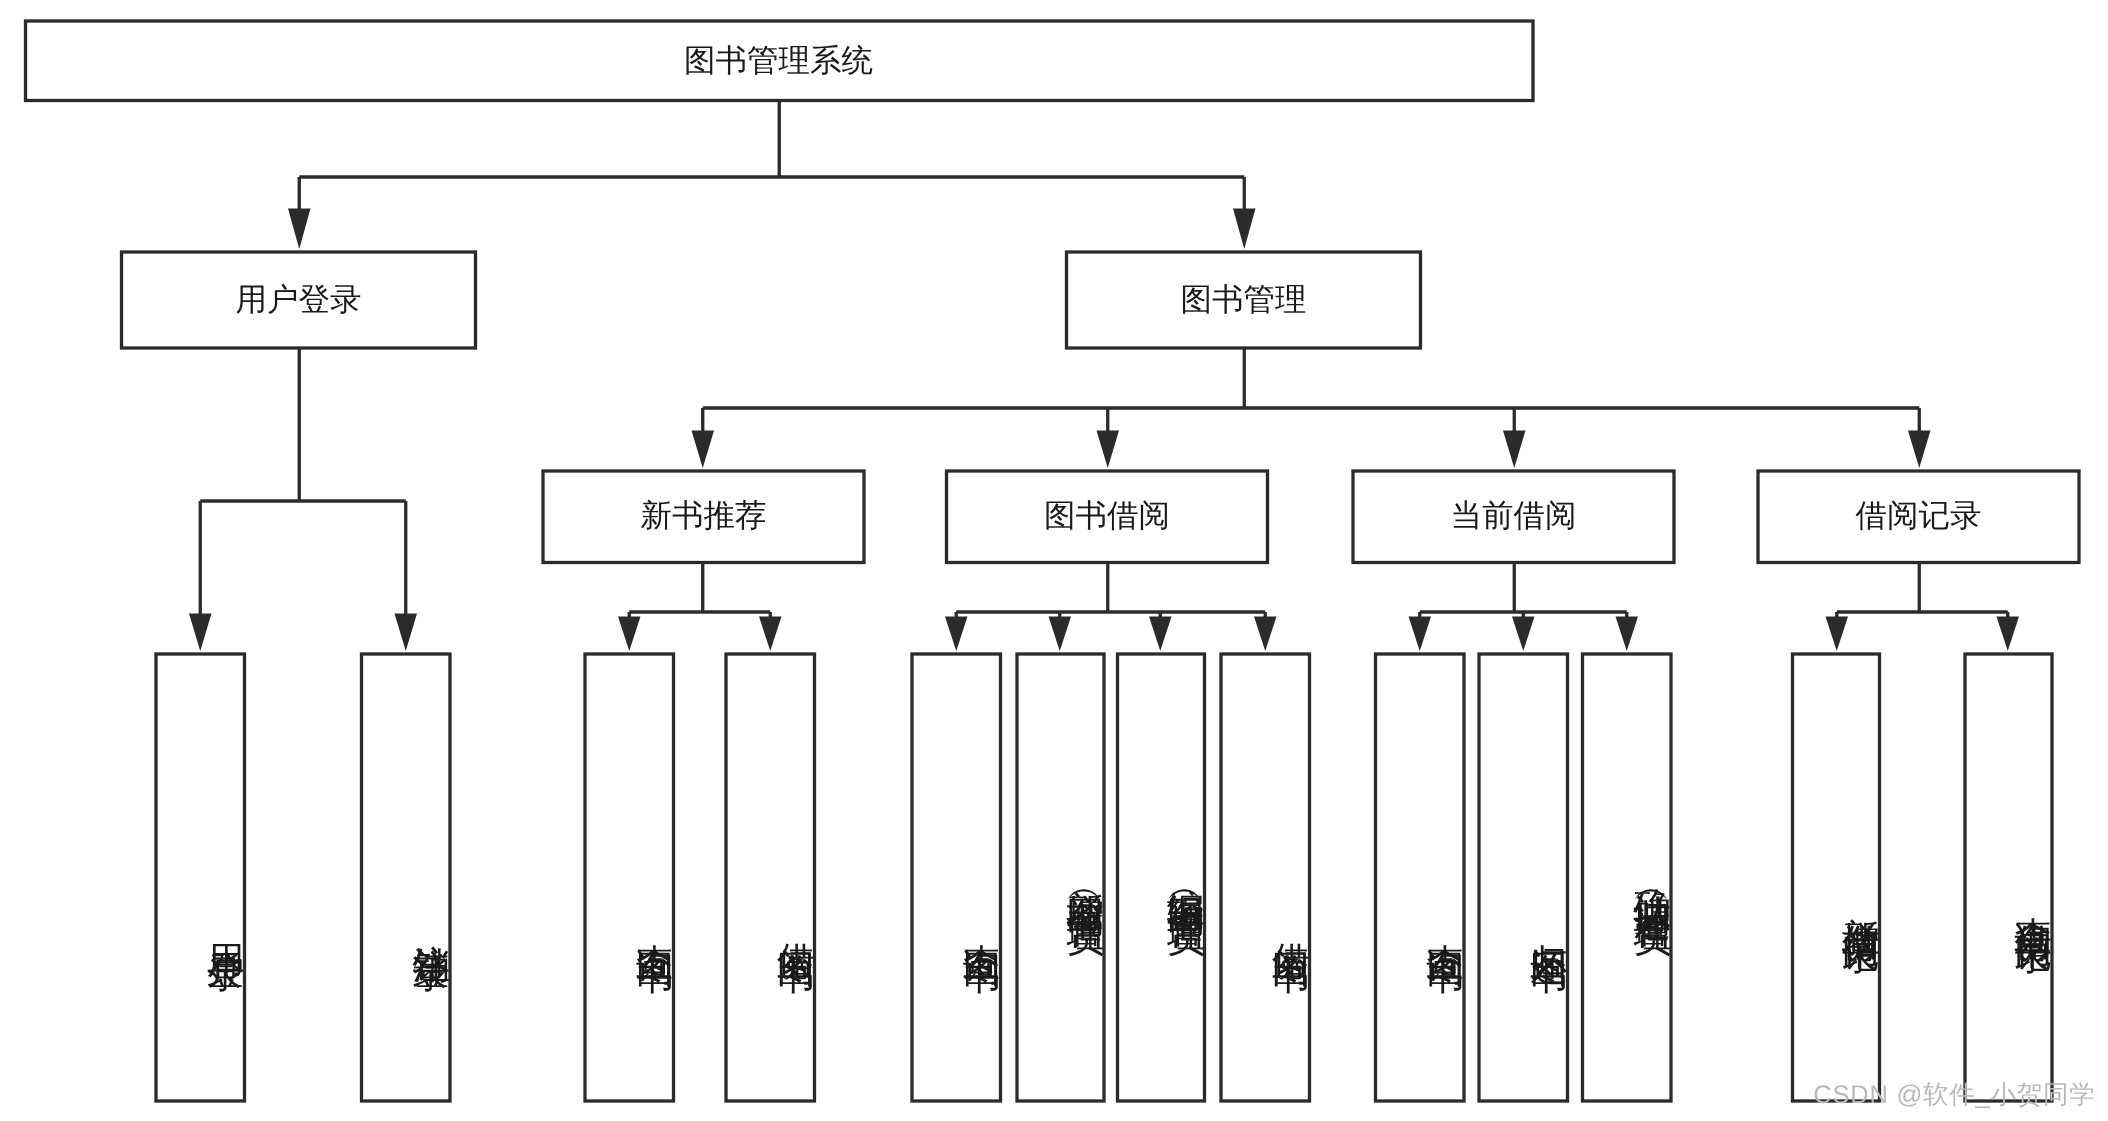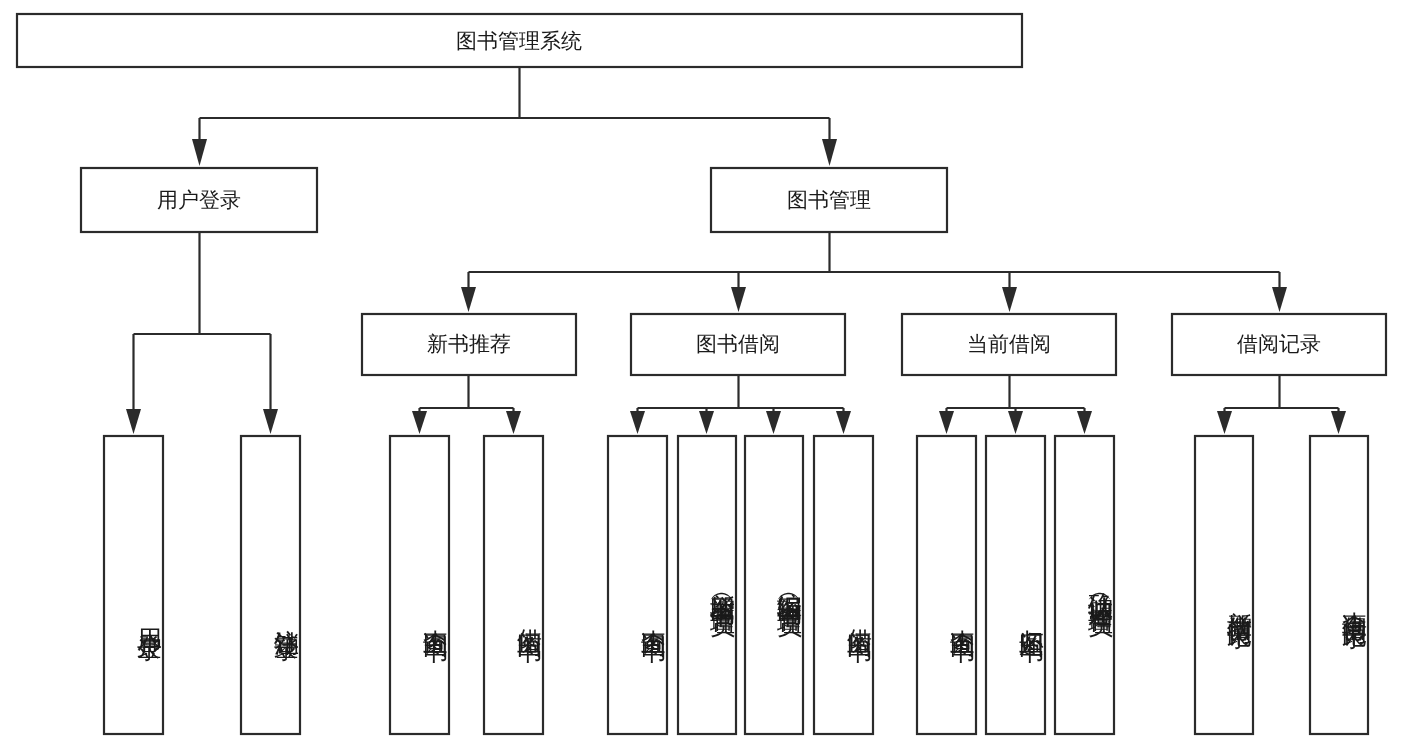--- a/index.html
+++ b/index.html
@@ -211,14 +211,15 @@
   <div class="node-label-v" style="left:745px; top:442px; width:58px; height:288px;">编辑图书（管理员）</div>
   <div class="node-label-v" style="left:814px; top:500px; width:59px; height:230px;">借阅图书</div>
 
   <div class="node-label-v" style="left:917px; top:500px; width:59px; height:230px;">查询图书</div>
   <div class="node-label-v" style="left:986px; top:500px; width:59px; height:230px;">归还图书</div>
   <div class="node-label-v" style="left:1055px; top:442px; width:59px; height:288px;">确认归还（管理员）</div>
 
   <div class="node-label-v" style="left:1195px; top:470px; width:58px; height:260px;">新增借阅记录</div>
   <div class="node-label-v" style="left:1310px; top:470px; width:58px; height:260px;">查询借阅记录</div>
 
+  <div class="watermark">CSDN @软件_小贺同学</div>
 
 </div>
 
 </body></html>

